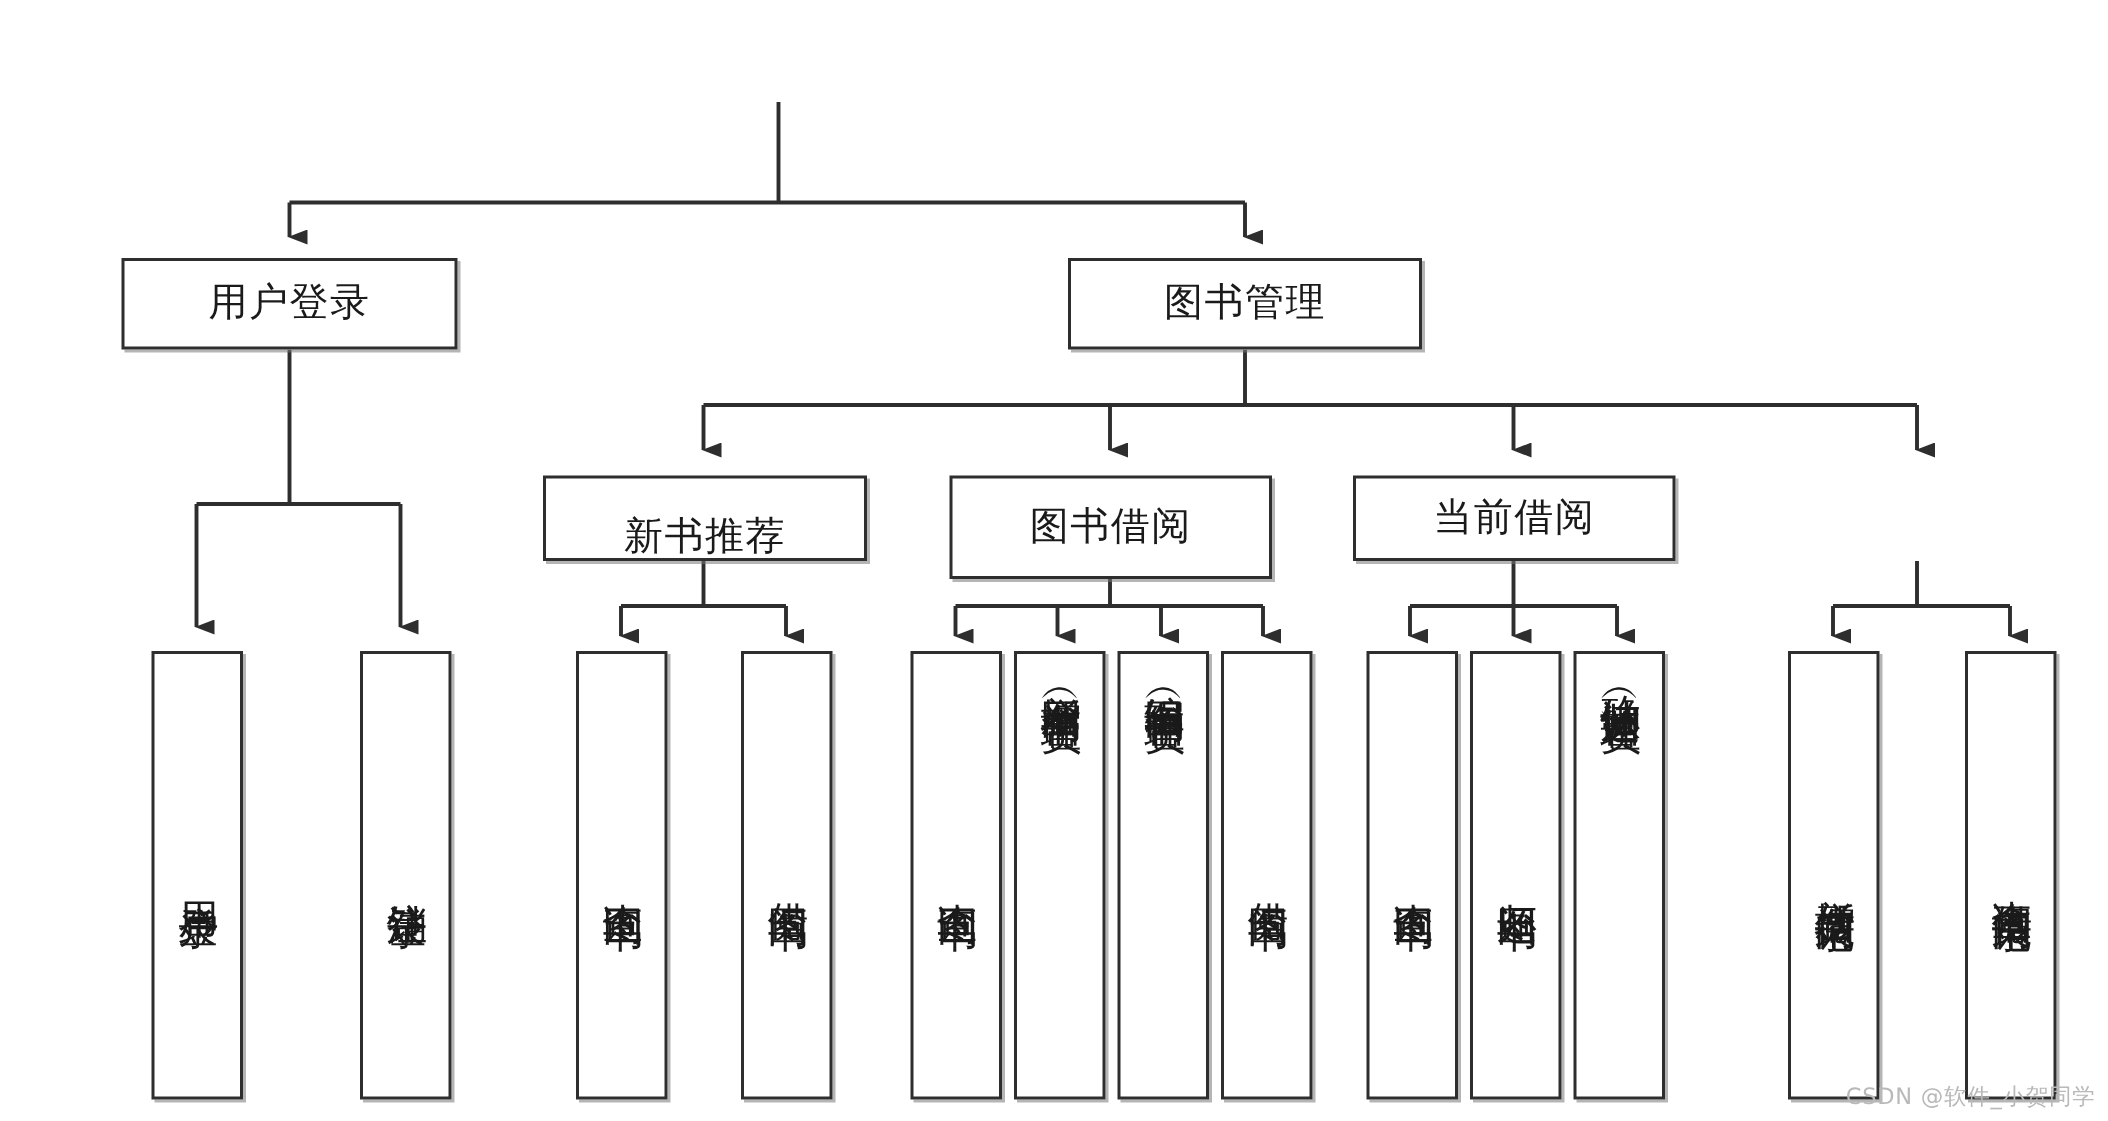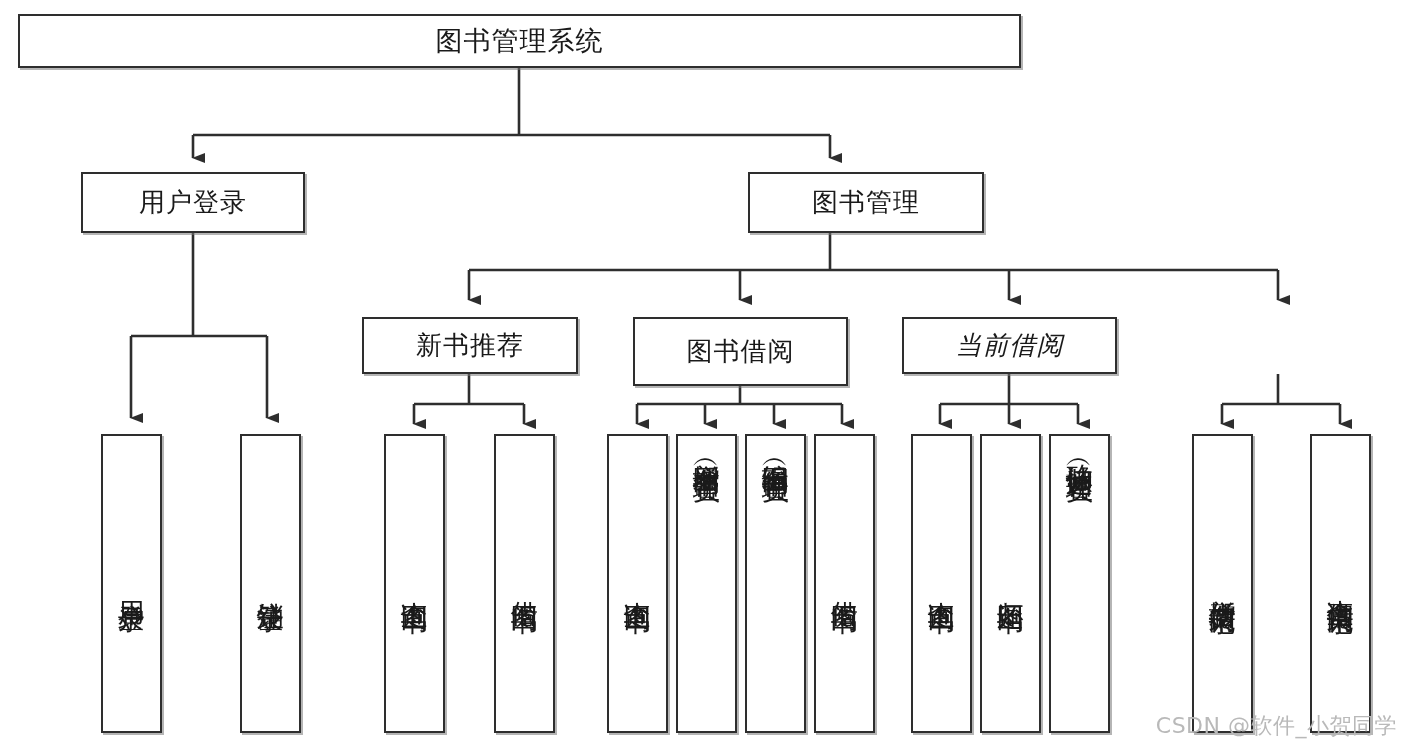--- a/index.html
+++ b/index.html
@@ -63,21 +63,21 @@
     white-space: nowrap;
   }
   .node.vert.mid {
     align-items: center;
     padding-top: 0;
   }
   #watermark {
     position: absolute;
     right: 8px;
     bottom: 6px;
-    font-size: 22px;
+    font-size: 15px;
     color: #b9b9b9;
     letter-spacing: 0.5px;
     z-index: 5;
     white-space: nowrap;
   }
 </style>
 </head>
 <body>
 
 <div id="canvas">
@@ -125,38 +125,35 @@
       <path d="M1009,404 L1009,424" marker-end="url(#arw)"></path>
       <path d="M1078,404 L1078,424" marker-end="url(#arw)"></path>
 
       <path d="M1278,374 L1278,404"></path>
       <path d="M1222,404 L1340,404"></path>
       <path d="M1222,404 L1222,424" marker-end="url(#arw)"></path>
       <path d="M1340,404 L1340,424" marker-end="url(#arw)"></path>
     </g>
   </svg>
 
-  <div class="node root horiz" style="left:18px; top:14px; width:1003px; height:54px;">
-    <span class="lbl">图书管理系统</span>
-  </div>
 
   <div class="node horiz" style="left:81px; top:172px; width:224px; height:61px;">
     <span class="lbl">用户登录</span>
   </div>
-  <div class="node horiz" style="left:712px; top:172px; width:236px; height:61px;margin-left:36px;">
+  <div class="node horiz" style="left:712px; top:172px; width:236px; height:61px;">
     <span class="lbl">图书管理</span>
   </div>
 
-  <div class="node horiz" style="left:362px; top:317px; width:216px; height:57px;">
+  <div class="node horiz" style="left:362px; top:317px; width:216px; height:57px;align-items:flex-end;">
     <span class="lbl">新书推荐</span>
   </div>
   <div class="node horiz" style="left:633px; top:317px; width:215px; height:69px;">
     <span class="lbl">图书借阅</span>
   </div>
-  <div class="node horiz" style="left:902px; top:317px; width:215px; height:57px;font-style:italic;">
+  <div class="node horiz" style="left:902px; top:317px; width:215px; height:57px;">
     <span class="lbl">当前借阅</span>
   </div>
 
   <div class="node vert mid" style="left:101px; top:434px; width:61px; height:299px;">
     <span class="lbl">用户登录</span>
   </div>
   <div class="node vert mid" style="left:240px; top:434px; width:61px; height:299px;">
     <span class="lbl">注销登录</span>
   </div>
 

